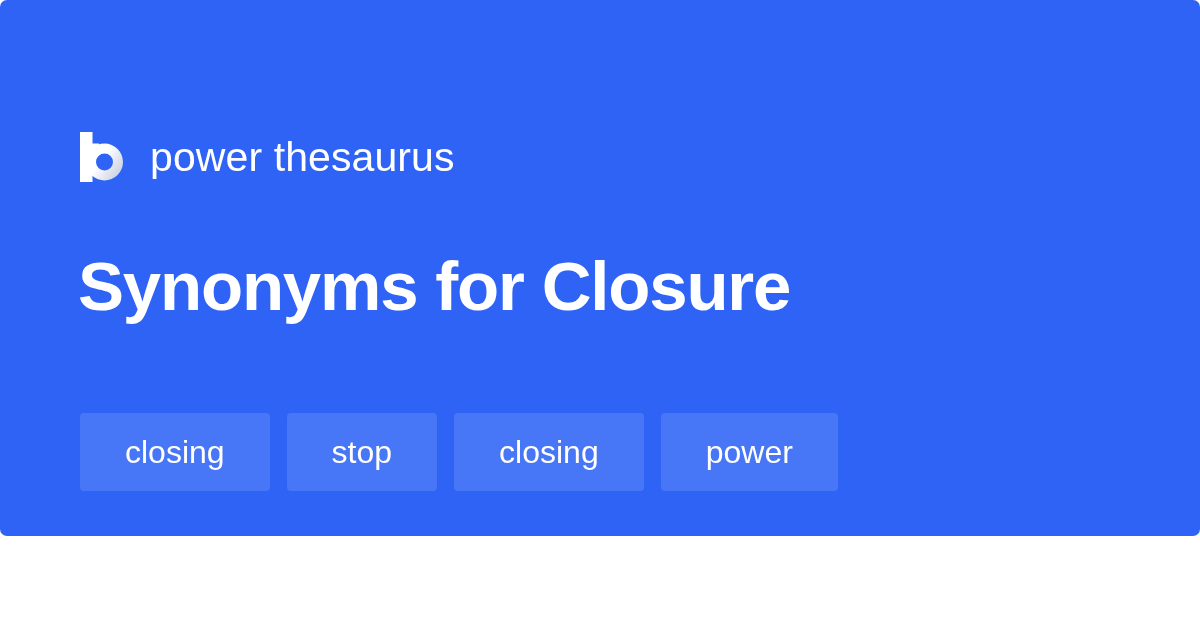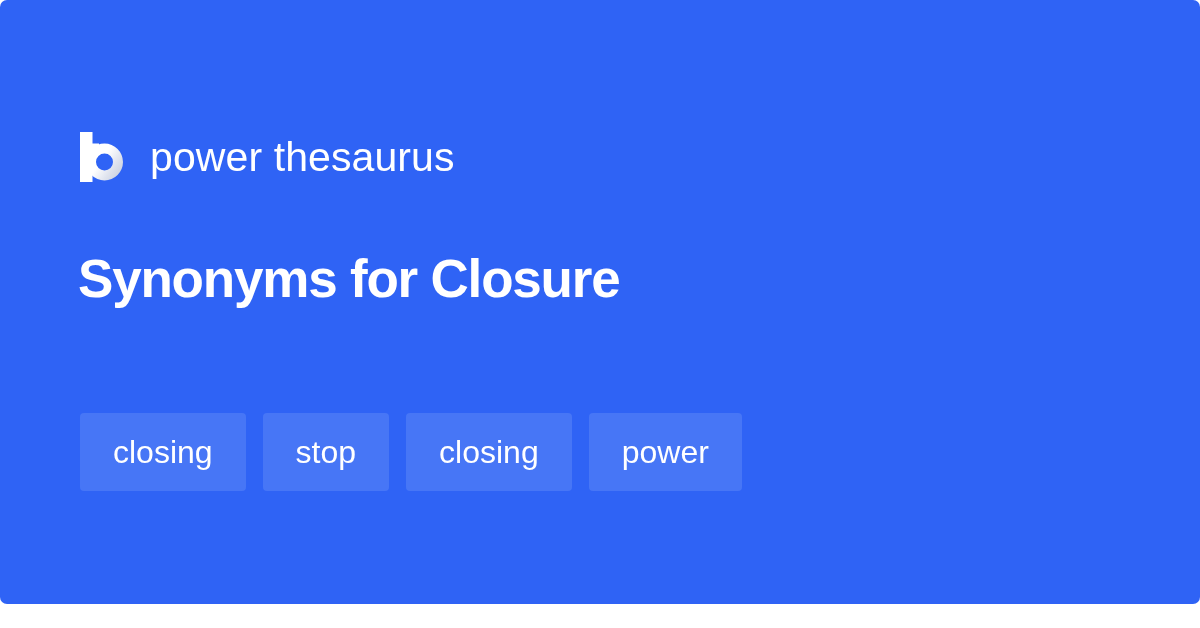--- a/index.html
+++ b/index.html
@@ -12,21 +12,21 @@
     height: 628px;
     overflow: hidden;
     font-family: "Liberation Sans", sans-serif;
     -webkit-font-smoothing: antialiased;
   }
 
   .card {
     position: relative;
     box-sizing: border-box;
     width: 1200px;
-    height: 604px;
+    height: 536px;
     background: #2f63f5;
     border-radius: 7px;
     overflow: hidden;
   }
 
   
   .brand {
     position: absolute;
     left: 80px;
     top: 126px;
@@ -51,42 +51,42 @@
     letter-spacing: 0.1px;
     white-space: nowrap;
   }
 
   
   .headline {
     position: absolute;
     left: 78px;
     top: 250px;
     margin: 0;
-    font-size: 53px;
+    font-size: 69px;
     font-weight: 700;
     line-height: 1.08;
     letter-spacing: -1.2px;
     color: #ffffff;
     white-space: nowrap;
   }
 
   
   .chips {
     position: absolute;
     left: 80px;
     top: 413px;
     display: flex;
     align-items: stretch;
     gap: 17px;
   }
 
   .chip {
     height: 78px;
     box-sizing: border-box;
-    padding: 0 33px;
+    padding: 0 45px;
     display: flex;
     align-items: center;
     justify-content: center;
     background: #4776f6;
     border-radius: 4px;
     font-size: 32px;
     font-weight: 400;
     line-height: 1;
     color: #ffffff;
     white-space: nowrap;

